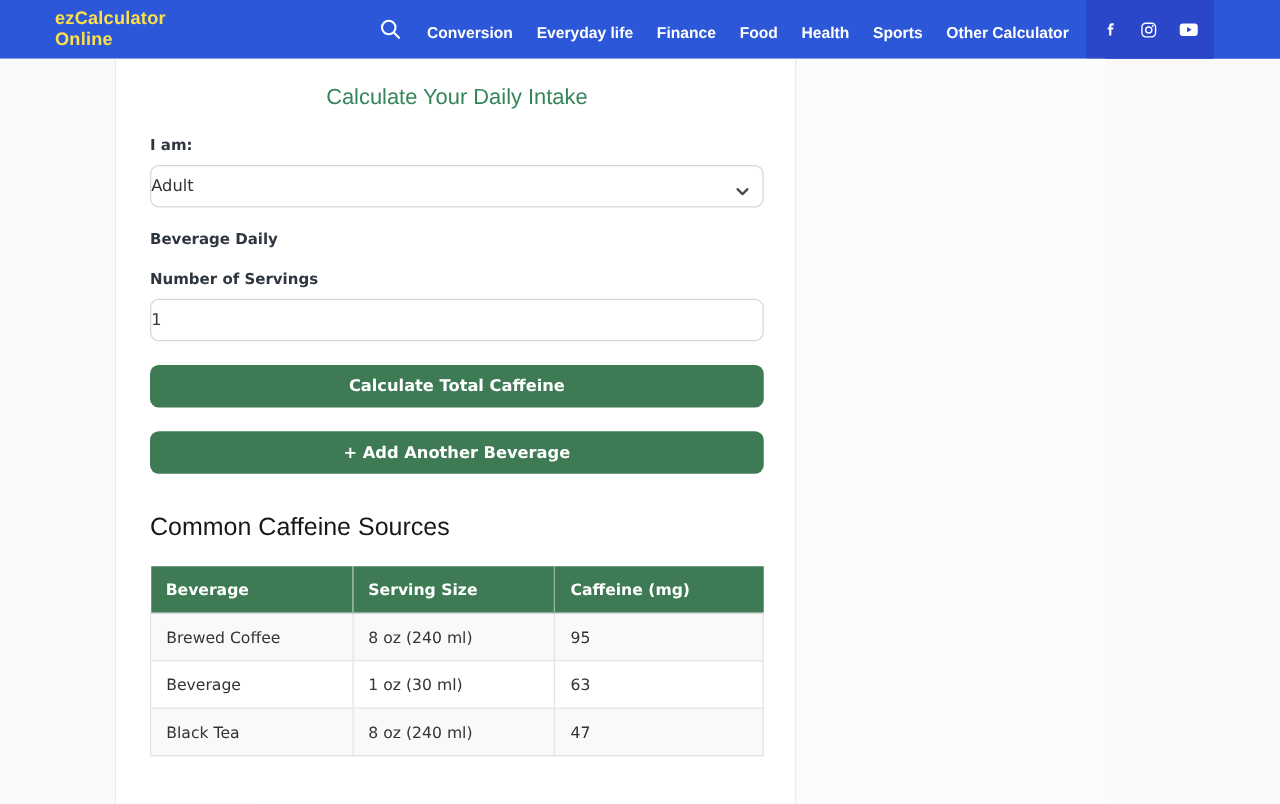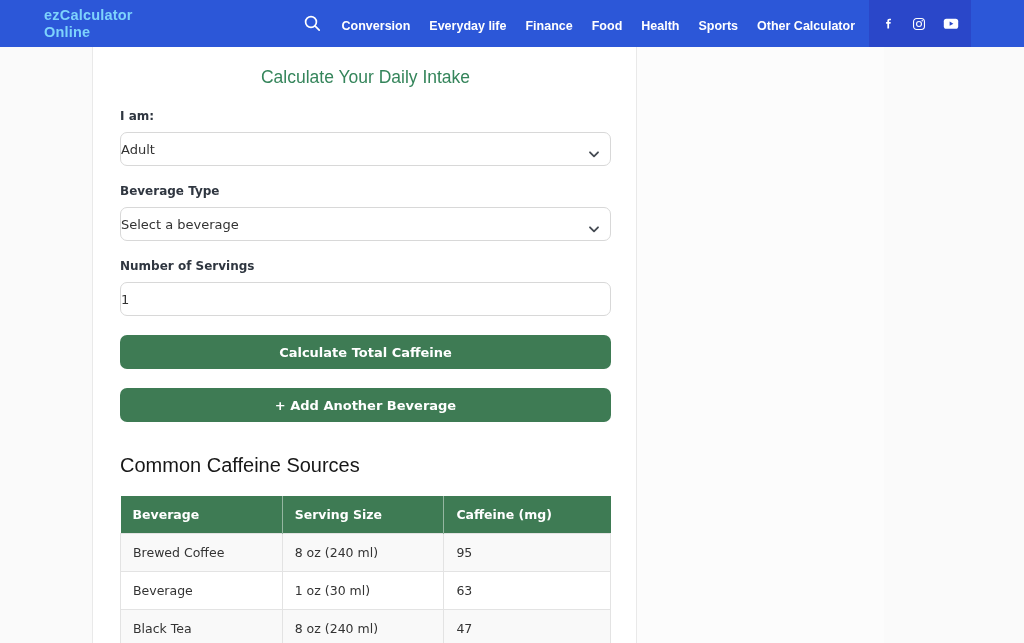--- a/index.html
+++ b/index.html
@@ -1,21 +1,21 @@
 <!DOCTYPE html>
 <html><head>
 <meta charset="utf-8">
 <style>
   * { margin:0; padding:0; box-sizing:border-box; }
   html,body { width:1024px; height:643px; overflow:hidden; }
   body { background:#fafafa; font-family:"DejaVu Sans", sans-serif; }
 
   
   .navbar { height:47px; background:#2c57d8; display:flex; align-items:center; }
-  .logo { margin-left:44px; color:#7dd3fc; font-weight:bold; font-size:14.5px; line-height:1.12;
+  .logo { margin-left:44px; color:#fde047; font-weight:bold; font-size:14.5px; line-height:1.12;
           font-family:"Liberation Sans", sans-serif; letter-spacing:.2px; cursor:pointer; }
   .nav-center { display:flex; align-items:flex-end; gap:19px; margin-left:auto; margin-right:14px;
                 font-family:"Liberation Sans", sans-serif; }
   .search-btn { display:flex; align-items:center; cursor:pointer; margin-right:1px; }
   .nav-link { color:#fff; font-size:12.5px; font-weight:700; text-decoration:none; white-space:nowrap; cursor:pointer; }
   .nav-social { background:#2a47c9; height:47px; width:102px; display:flex; align-items:center;
                 justify-content:center; gap:17px; margin-right:53px; }
   .social-ic { display:flex; align-items:center; cursor:pointer; }
 
   
@@ -109,29 +109,21 @@
     <label class="field-label first">I am:</label>
     <div class="select-box" role="combobox">
       <span>Adult</span>
       <span class="chev">
         <svg width="10" height="7" viewBox="0 0 10 7" fill="none">
           <path d="M1 1.3 L5 5.3 L9 1.3" stroke="#444a52" stroke-width="1.8" stroke-linecap="round" stroke-linejoin="round"></path>
         </svg>
       </span>
     </div>
 
-    <label class="field-label">Beverage Type</label>
-    <div class="select-box" role="combobox">
-      <span>Select a beverage</span>
-      <span class="chev">
-        <svg width="10" height="7" viewBox="0 0 10 7" fill="none">
-          <path d="M1 1.3 L5 5.3 L9 1.3" stroke="#444a52" stroke-width="1.8" stroke-linecap="round" stroke-linejoin="round"></path>
-        </svg>
-      </span>
-    </div>
+    <label class="field-label">Beverage Daily</label>
 
     <label class="field-label">Number of Servings</label>
     <input class="text-input" type="text" value="1" style="">
 
     <button class="btn">Calculate Total Caffeine</button>
     <button class="btn">+ Add Another Beverage</button>
 
     <h2 class="sources-h2">Common Caffeine Sources</h2>
 
     <table class="sources">

